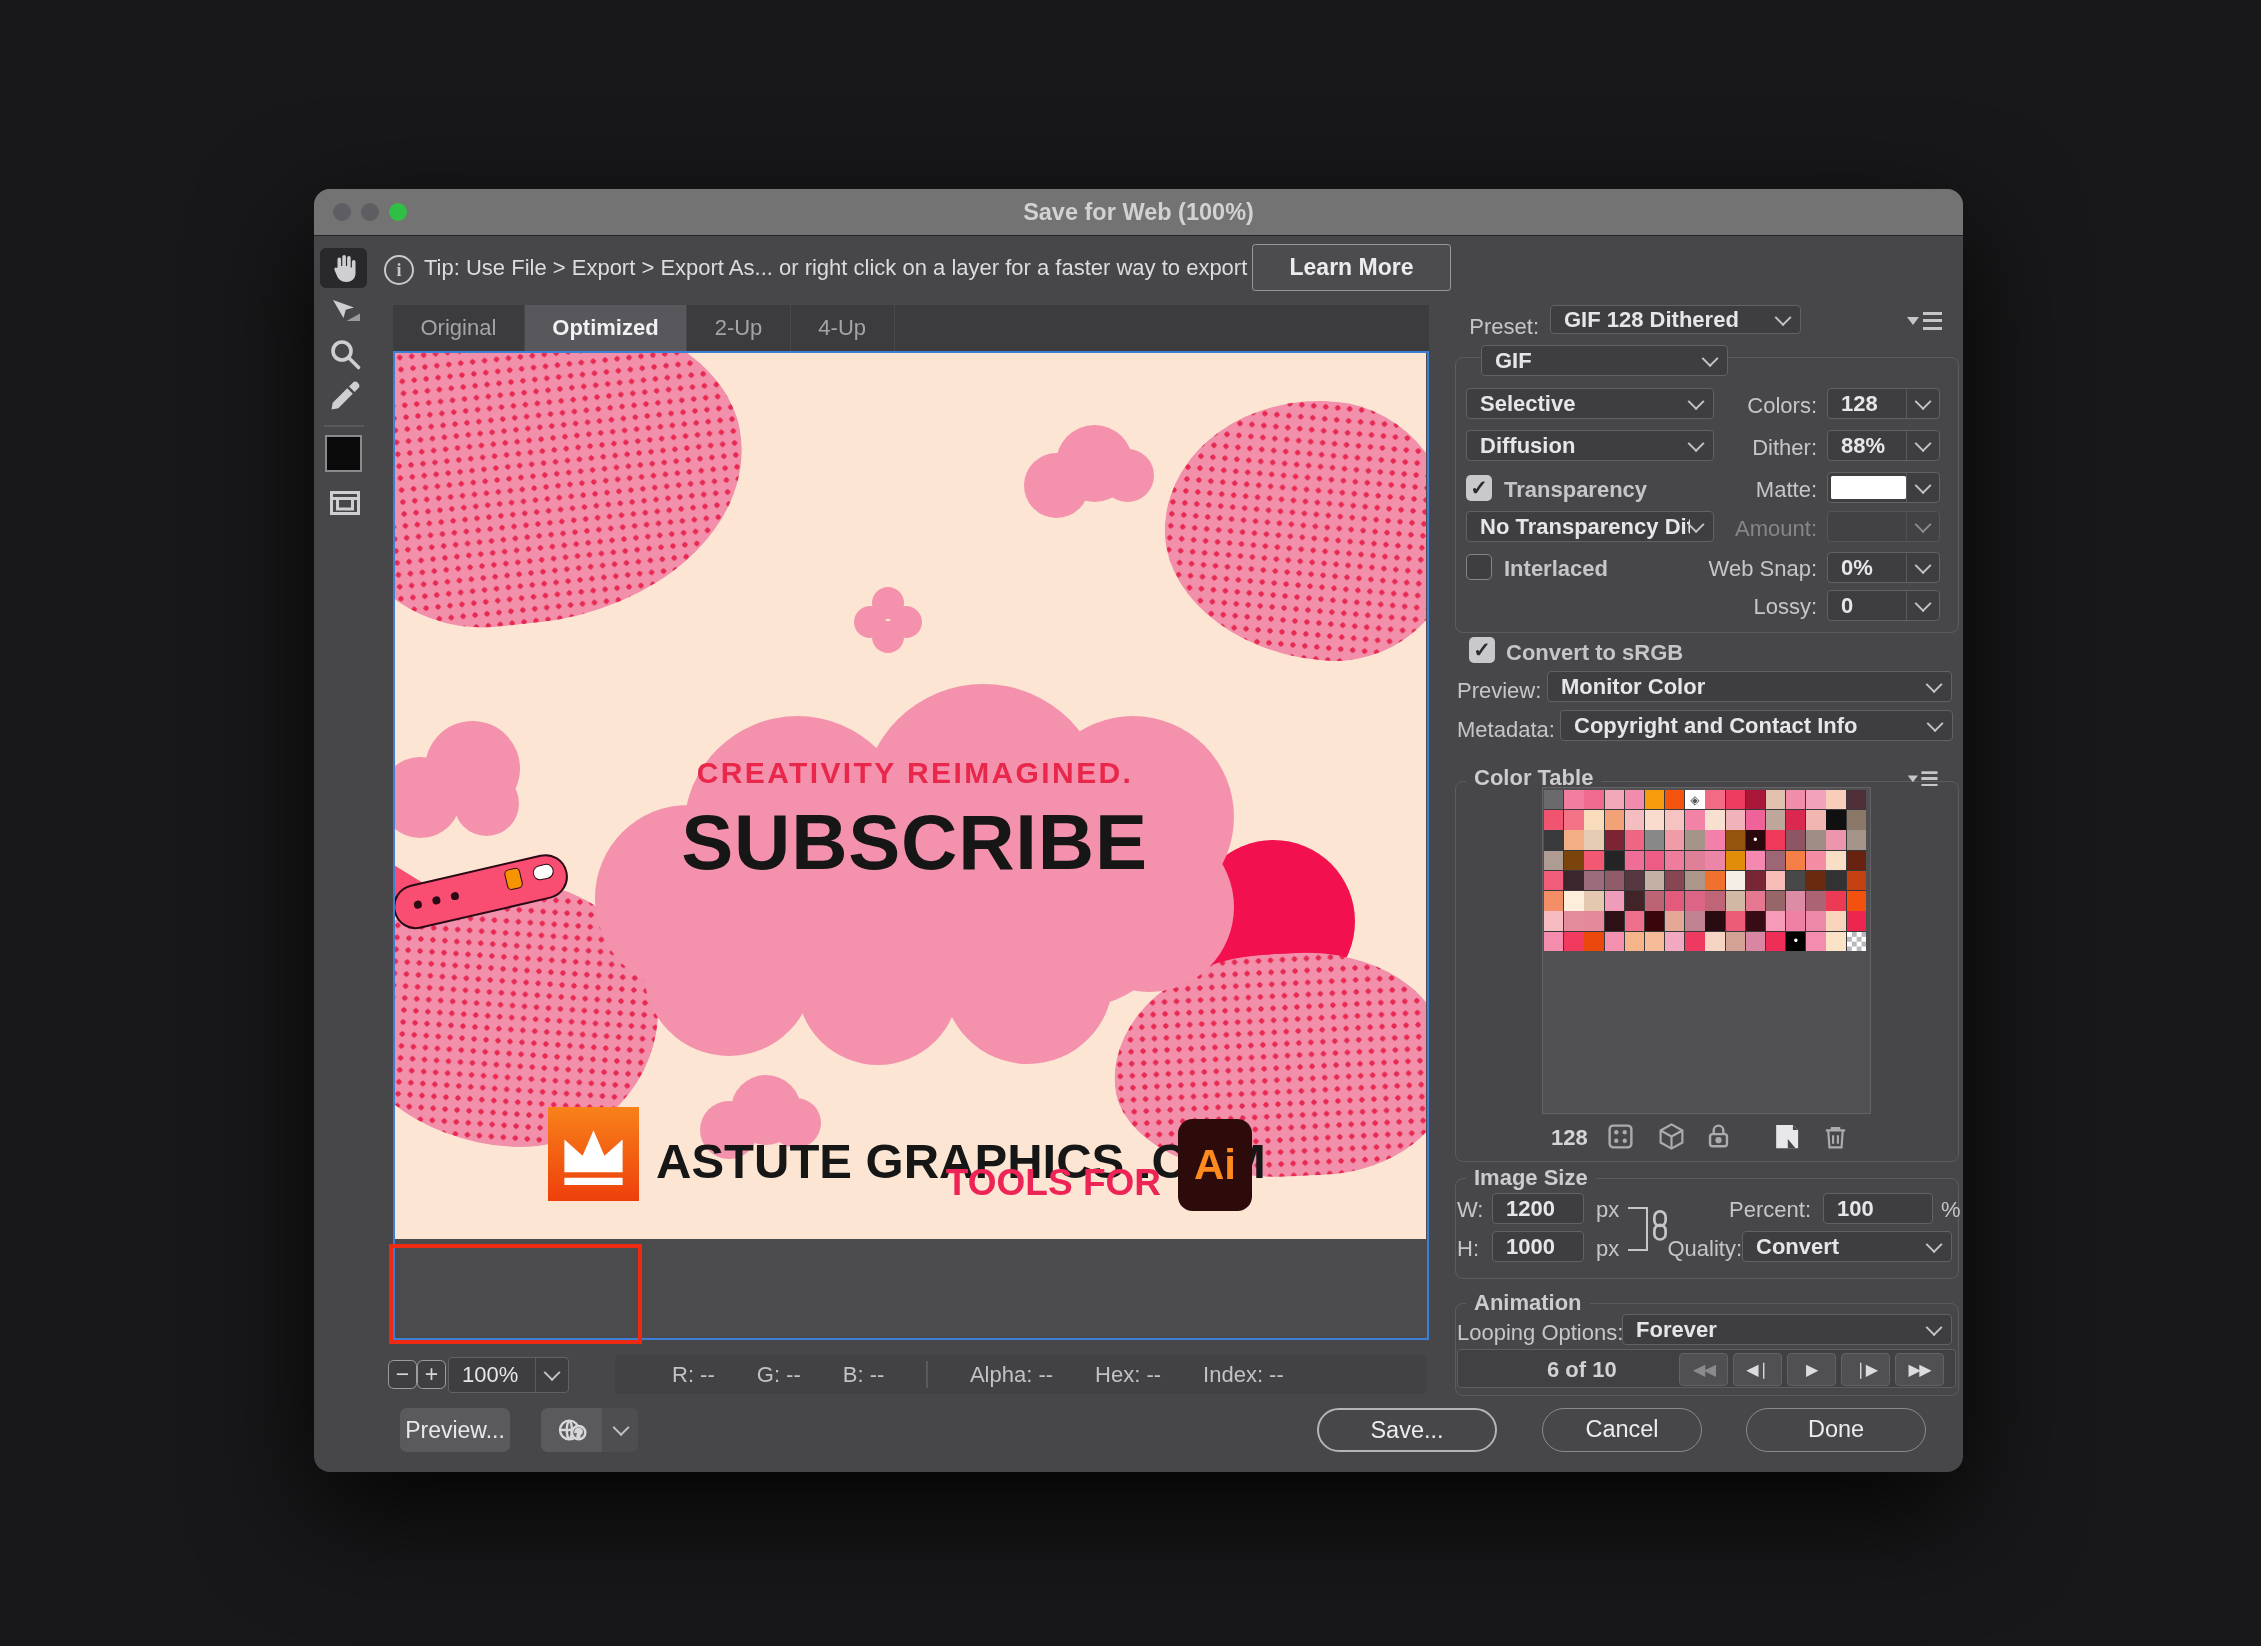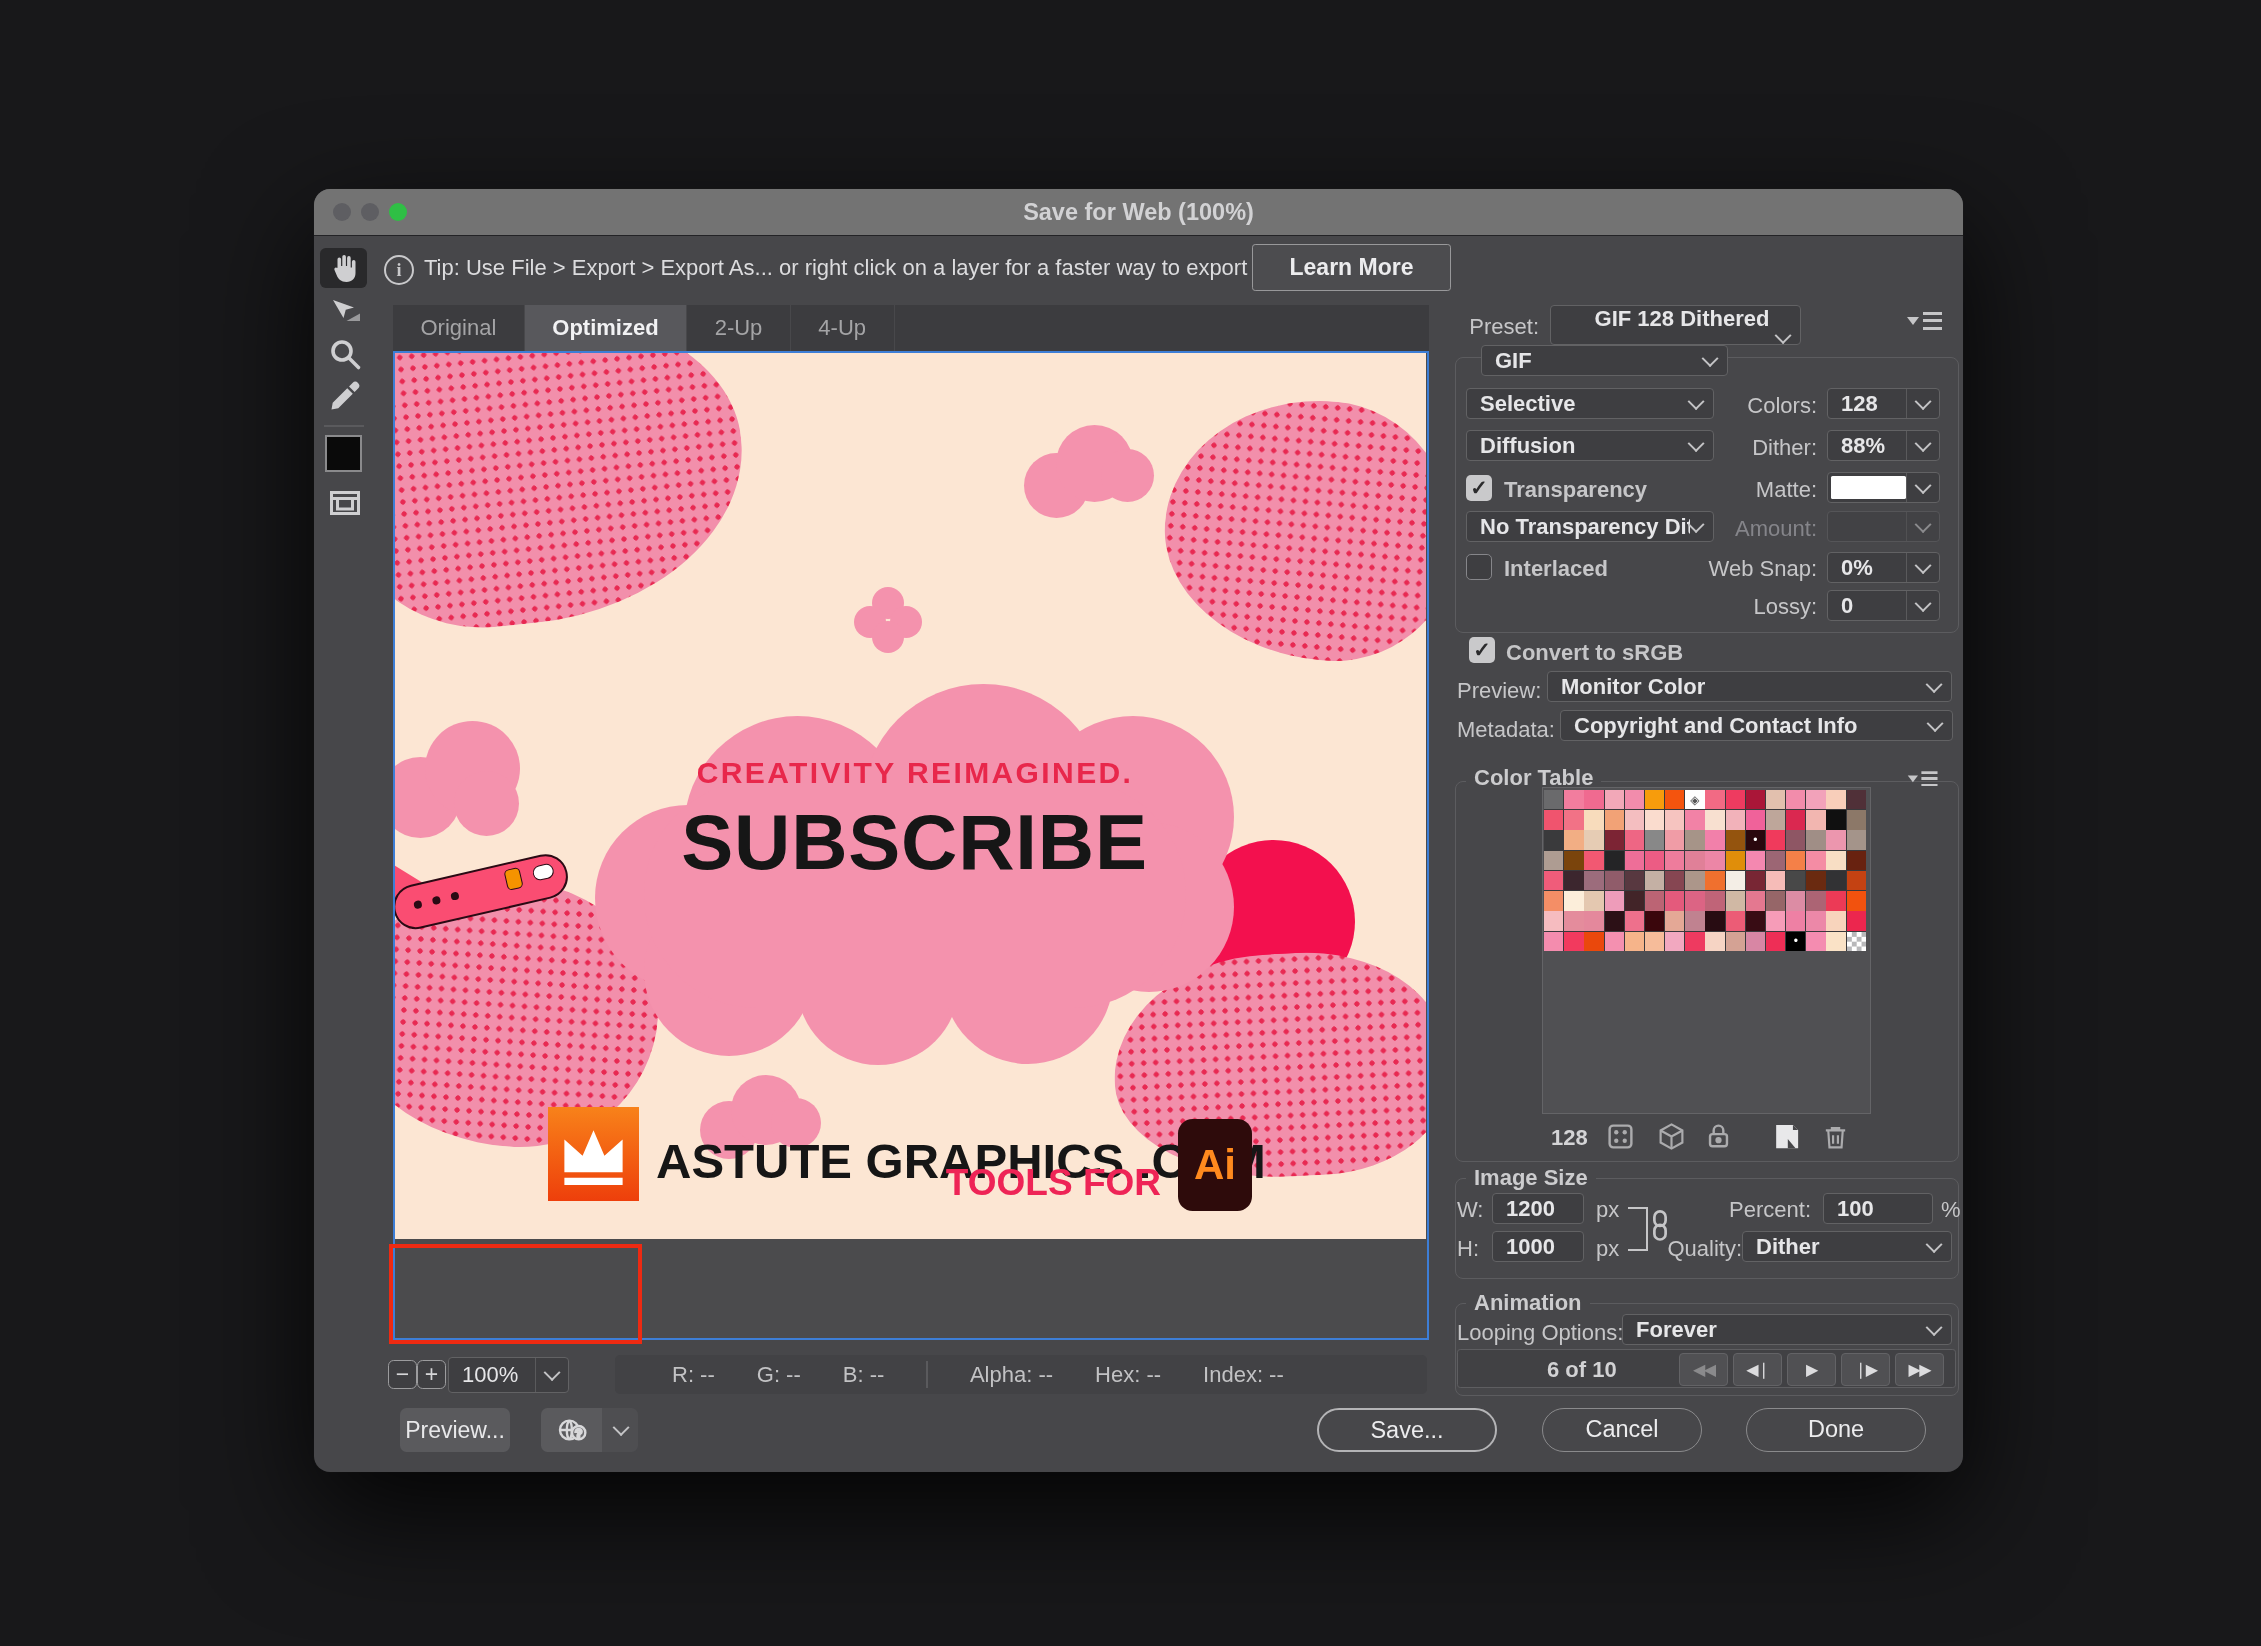--- a/index.html
+++ b/index.html
@@ -251,21 +251,21 @@
     </span>
     <span class="cpart">
           <span class="chev"></span>
         </span>
   </div>
   <div class="pill" style="left:1003px;width:180px;line-height:40px;border:2.4px solid #b4b4b6;">Save...</div>
   <div class="pill" style="left:1228px;width:160px;line-height:40px;border:1.6px solid #8a8a8c;">Cancel</div>
   <div class="pill" style="left:1432px;width:180px;line-height:40px;border:1.6px solid #8a8a8c;">Done</div>
 
   <div class="lbl" style="left:1120px;top:125px;width:105px;">Preset:</div>
-  <div class="dd combo" style="left:1236px;top:116px;width:251px;height:40px;flex-direction:column;">
+  <div class="dd combo" style="left:1236px;top:116px;width:251px;height:29px;">
     <span class="val">GIF 128 Dithered</span>
         <span class="chev"></span>
   </div>
   <div class="menu-ic" style="left:1593px;top:121px;">
         <span class="tri"></span>
         <span class="bars"></span>
       </div>
 
   <div class="group" style="left:1141px;top:168px;width:502px;height:274px;"></div>
   <div class="dd combo" style="left:1167px;top:156px;width:247px;height:31px;">
@@ -551,21 +551,21 @@
           <rect x="3" y="13" width="10" height="13" rx="5"></rect>
         </svg>
   </div>
   <div class="lbl" style="left:1408px;top:1008px;width:89px;">Percent:</div>
   <div class="dd" style="left:1509px;top:1004px;width:110px;height:31px;">
     <span class="val">100</span>
   </div>
   <div class="llbl" style="left:1627px;top:1008px;">%</div>
   <div class="lbl" style="left:1347px;top:1047px;width:81px;">Quality:</div>
   <div class="dd combo" style="left:1428px;top:1042px;width:210px;height:31px;">
-    <span class="val">Dither</span>
+    <span class="val">Convert</span>
         <span class="chev"></span>
   </div>
 
   <div class="group" style="left:1141px;top:1114px;width:502px;height:91px;"></div>
   <div class="gtitle" style="left:1152px;top:1101px;">Animation</div>
   <div class="llbl" style="left:1143px;top:1131px;">Looping Options:</div>
   <div class="dd combo" style="left:1308px;top:1125px;width:330px;height:31px;">
     <span class="val">Forever</span>
         <span class="chev"></span>
   </div>

